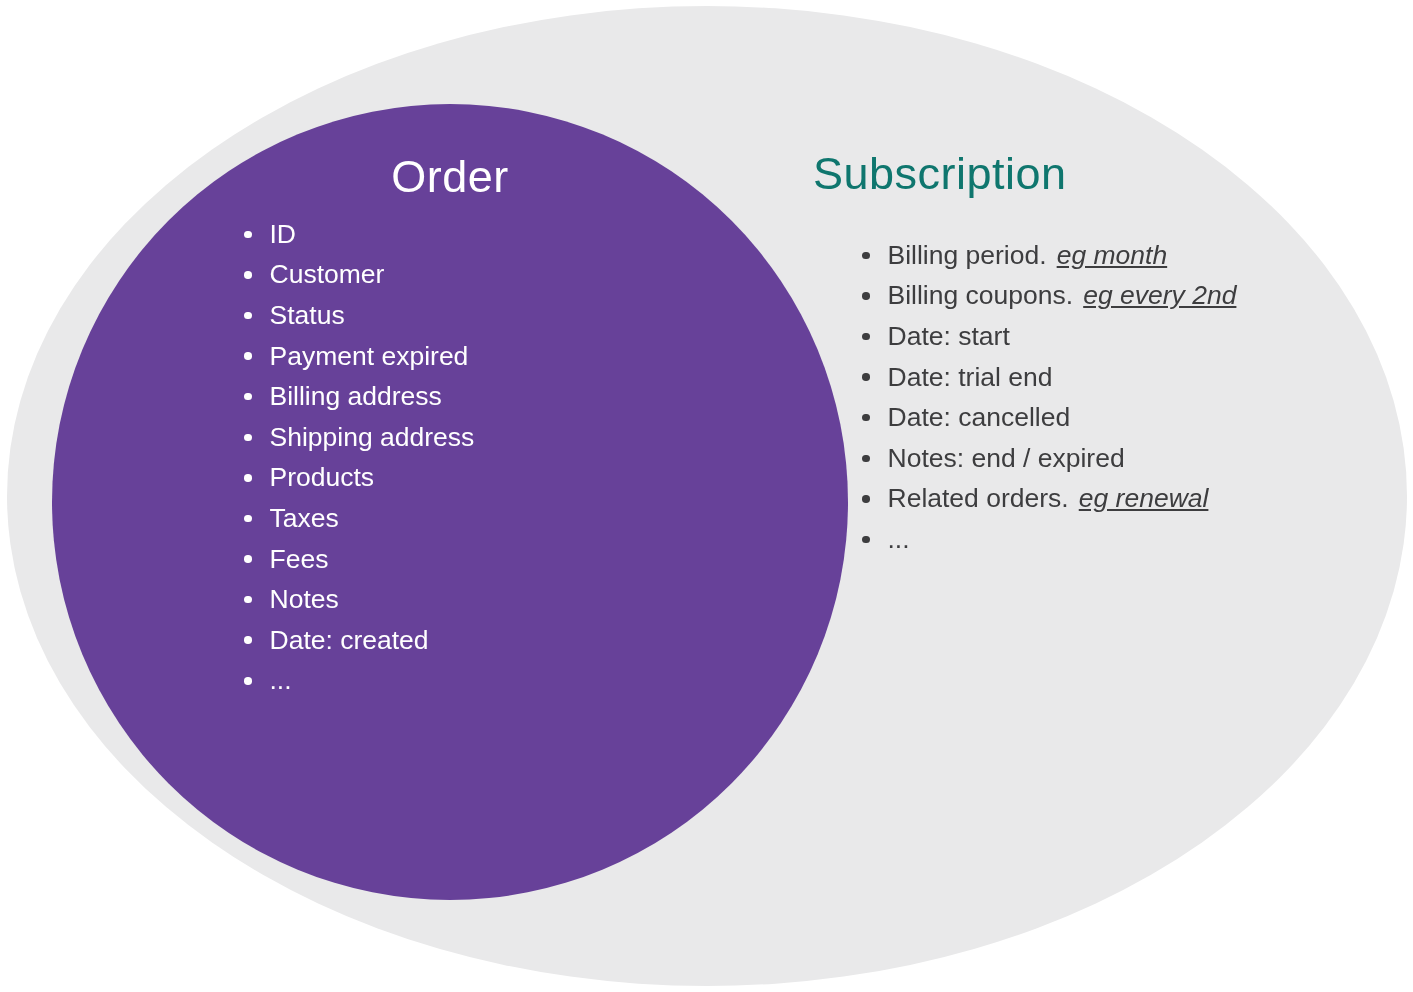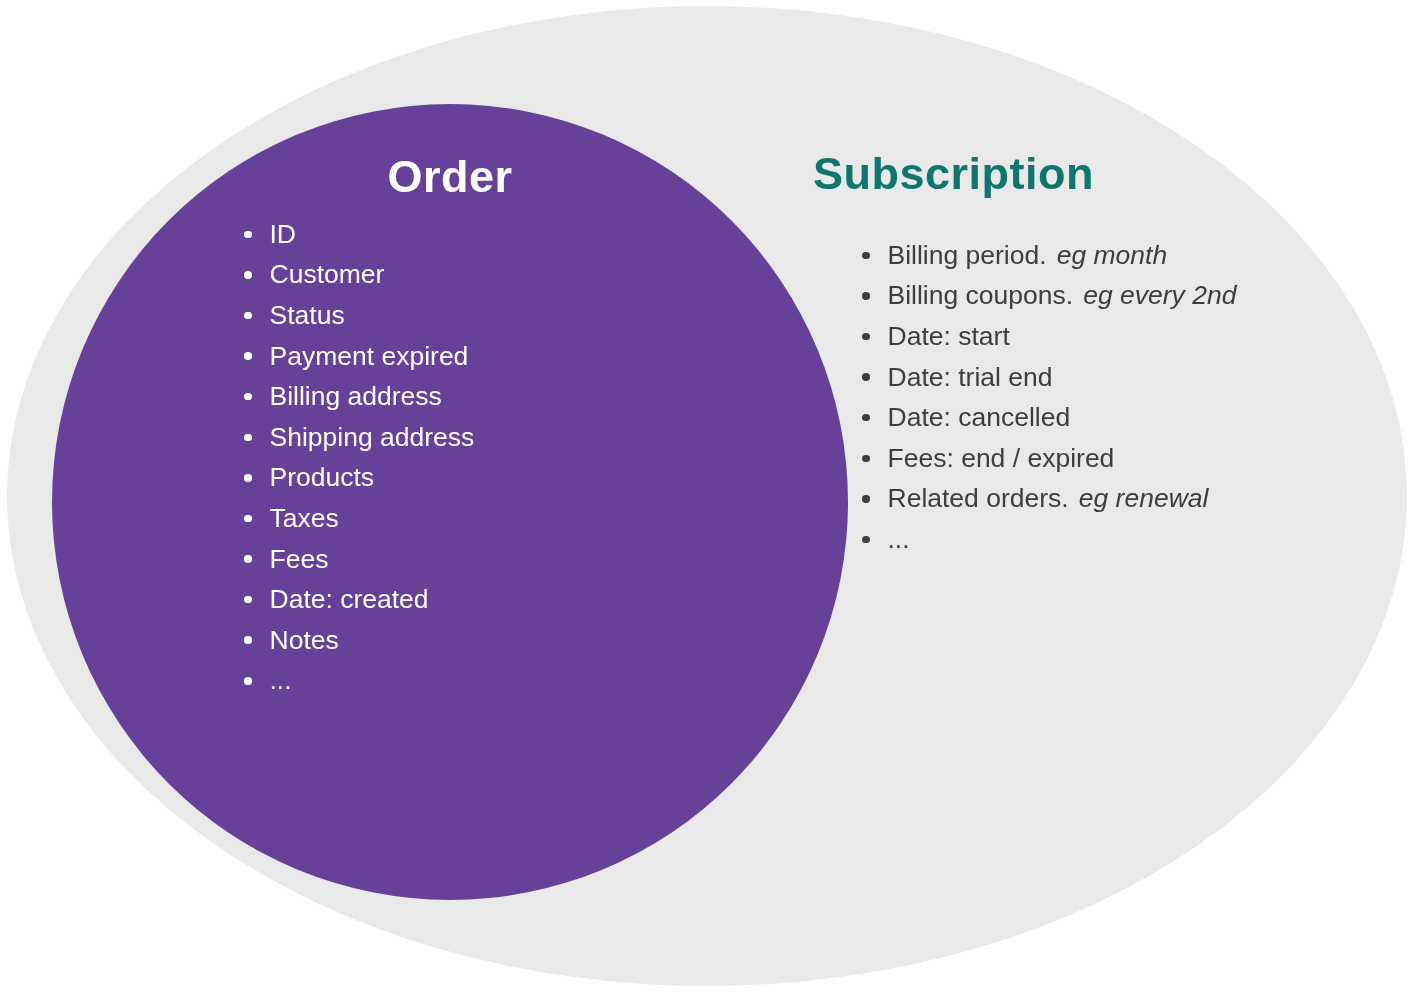--- a/index.html
+++ b/index.html
@@ -29,21 +29,21 @@
     position: absolute;
     left: 52px; top: 104px;
     width: 796px; height: 796px;
     background: var(--circle);
     border-radius: 50%;
   }
 
   .title {
     position: absolute;
     font-size: 45px;
-    font-weight: 700;
+    font-weight: 400;
     line-height: 48px;
     letter-spacing: 0.5px;
     white-space: nowrap;
   }
   .order-title {
     left: 450px; top: 153px;
     transform: translateX(-50%);
     color: var(--order-text);
   }
   .sub-title {
@@ -66,21 +66,21 @@
     width: 7.5px; height: 7.5px;
     border-radius: 50%;
     flex: 0 0 auto;
     margin-right: 18px;
   }
   .order-fields { left: 244px; top: 214px; color: var(--order-text); }
   .order-fields .dot { background: var(--order-text); }
   .sub-fields { left: 862px; top: 235px; color: var(--sub-text); }
   .sub-fields .dot { background: var(--sub-text); }
   .example { font-style: italic; }
-  .example:not(:empty) { margin-left: 0.38em; }
+  .example:not(:empty) { margin-left: 0.38em; text-decoration: underline; }
 </style>
 </head>
 <body>
 
 <div class="stage">
 
   <div class="sub-ellipse"></div>
   <div class="order-circle"></div>
 
   <div class="title order-title">Order</div>
@@ -118,25 +118,25 @@
     <li>
         <span class="dot"></span>
         <span>Taxes</span>
       </li>
     <li>
         <span class="dot"></span>
         <span>Fees</span>
       </li>
     <li>
         <span class="dot"></span>
-        <span>Date: created</span>
+        <span>Notes</span>
       </li>
     <li>
         <span class="dot"></span>
-        <span>Notes</span>
+        <span>Date: created</span>
       </li>
     <li>
         <span class="dot"></span>
         <span>...</span>
       </li>
   </ul>
 
   <ul class="fields sub-fields">
     <li>
         <span class="dot"></span>
@@ -158,21 +158,21 @@
         <span>Date: trial end</span>
         <span class="example"></span>
       </li>
     <li>
         <span class="dot"></span>
         <span>Date: cancelled</span>
         <span class="example"></span>
       </li>
     <li>
         <span class="dot"></span>
-        <span>Fees: end / expired</span>
+        <span>Notes: end / expired</span>
         <span class="example"></span>
       </li>
     <li>
         <span class="dot"></span>
         <span>Related orders.</span>
         <span class="example">eg renewal</span>
       </li>
     <li>
         <span class="dot"></span>
         <span>...</span>

